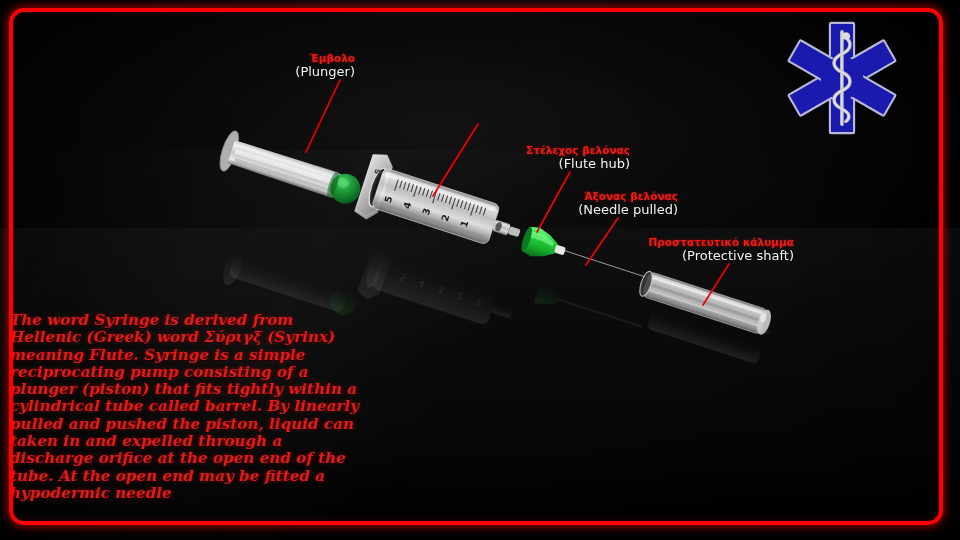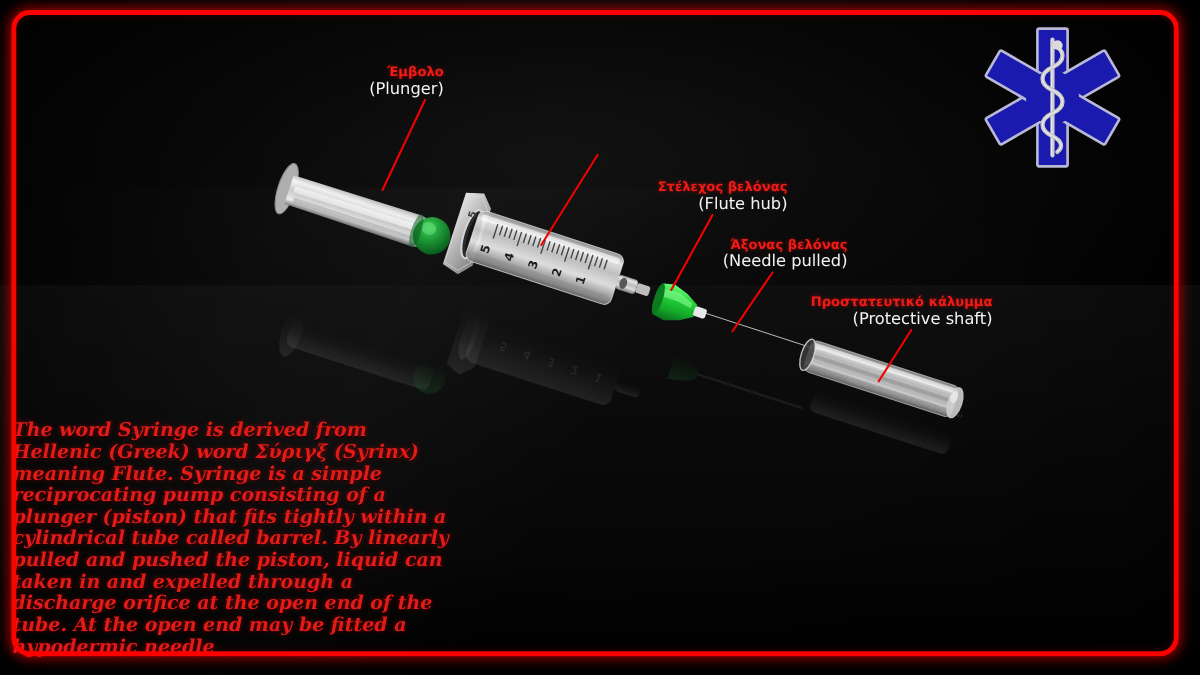--- a/index.html
+++ b/index.html
@@ -38,21 +38,21 @@
   
   .leaders{position:absolute;inset:0;z-index:24;pointer-events:none;}
 
   
   .art{position:absolute;inset:0;z-index:20;}
 
   
   .blurb{position:absolute;left:10px;top:312px;width:350px;z-index:35;
       font-family:"DejaVu Serif",serif;font-style:italic;font-weight:700;
       font-size:15.2px;line-height:17.3px;color:#e01b18;
-      text-shadow:0 0 4px rgba(255,0,0,.45),0 1px 0 rgba(0,0,0,.9);margin-top:24px;}
+      text-shadow:0 0 4px rgba(255,0,0,.45),0 1px 0 rgba(0,0,0,.9);}
 </style>
 </head>
 <body>
 
 <div id="stage">
 
   <div class="bg-base"></div>
   <div class="bg-floor"></div>
   <div class="bg-sheen"></div>
 

